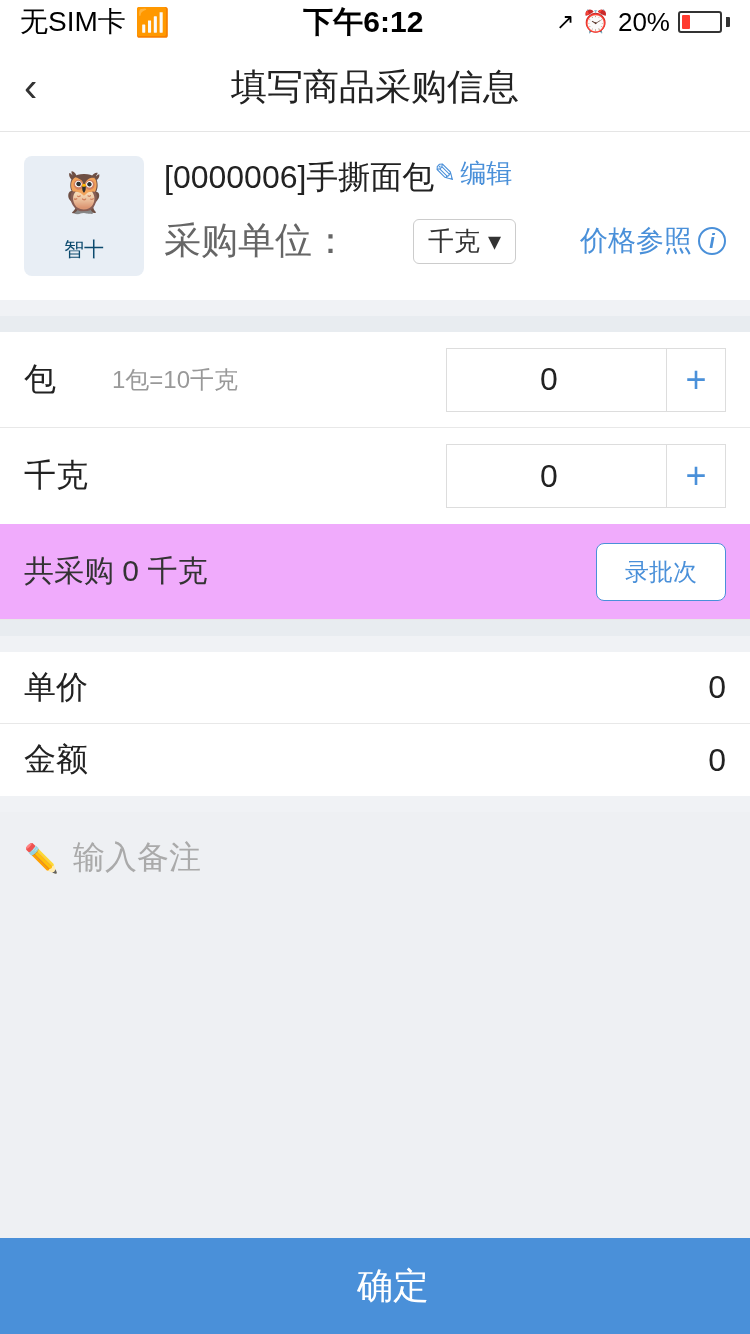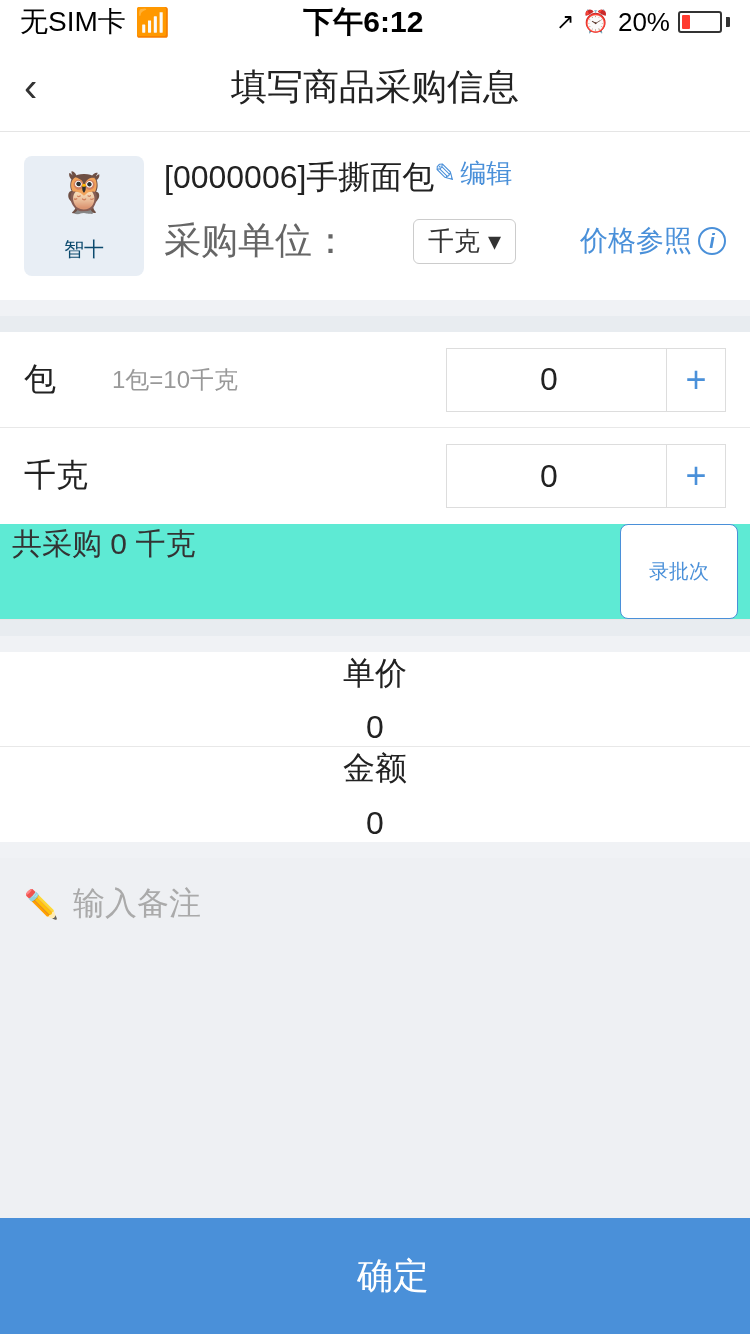--- a/index.html
+++ b/index.html
@@ -199,53 +199,53 @@
       display: flex;
       align-items: center;
       justify-content: center;
       font-size: 36px;
       color: #4a90d9;
       cursor: pointer;
     }
 
     
     .total-row {
-      background: #5eead4;
-      padding: 0 12px;
+      background: #f0abfc;
+      padding: 0 24px;
       height: 96px;
       display: flex;
+      align-items: center;
       border-bottom: 1px solid #e8e8e8;
     }
     .total-text {
       font-size: 30px;
       color: #333;
       flex: 1;
     }
     .batch-btn {
       border: 1px solid #4a90d9;
       color: #4a90d9;
       background: #fff;
       padding: 12px 28px;
-      font-size: 20px;
+      font-size: 24px;
       border-radius: 8px;
       cursor: pointer;
     }
 
     
     .price-section {
       background: #fff;
       margin-top: 16px;
     }
     .price-row {
       display: flex;
       align-items: center;
       padding: 0 24px;
-      height: 95px;
+      height: 72px;
       border-bottom: 1px solid #e8e8e8;
-      flex-direction: column;
     }
     .price-row:last-child {
       border-bottom: none;
     }
     .price-label {
       font-size: 32px;
       color: #222;
       flex: 1;
     }
     .price-value {
@@ -277,21 +277,21 @@
       min-height: 400px;
       background: #eef0f3;
     }
 
     
     .confirm-btn {
       position: fixed;
       bottom: 0;
       left: 0;
       width: 750px;
-      height: 116px;
+      height: 96px;
       background: #4a90d9;
       color: #fff;
       font-size: 36px;
       border: none;
       cursor: pointer;
       display: flex;
       align-items: center;
       justify-content: center;
       padding-left: 36px;
     }

